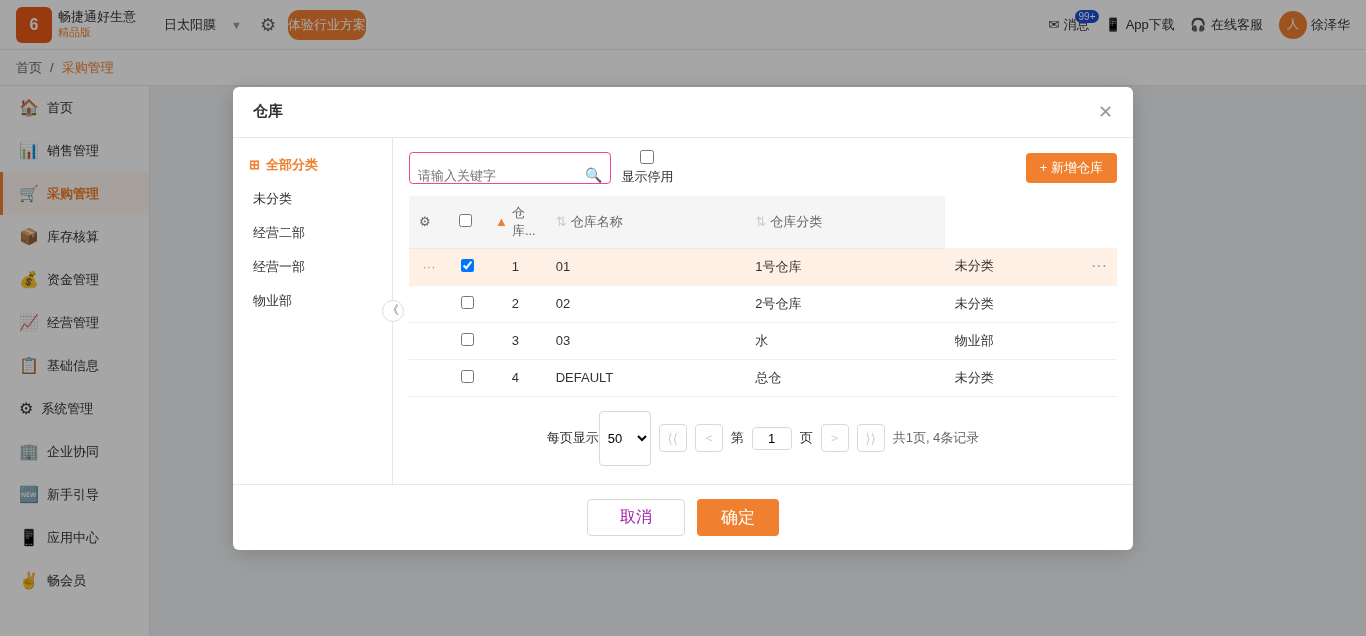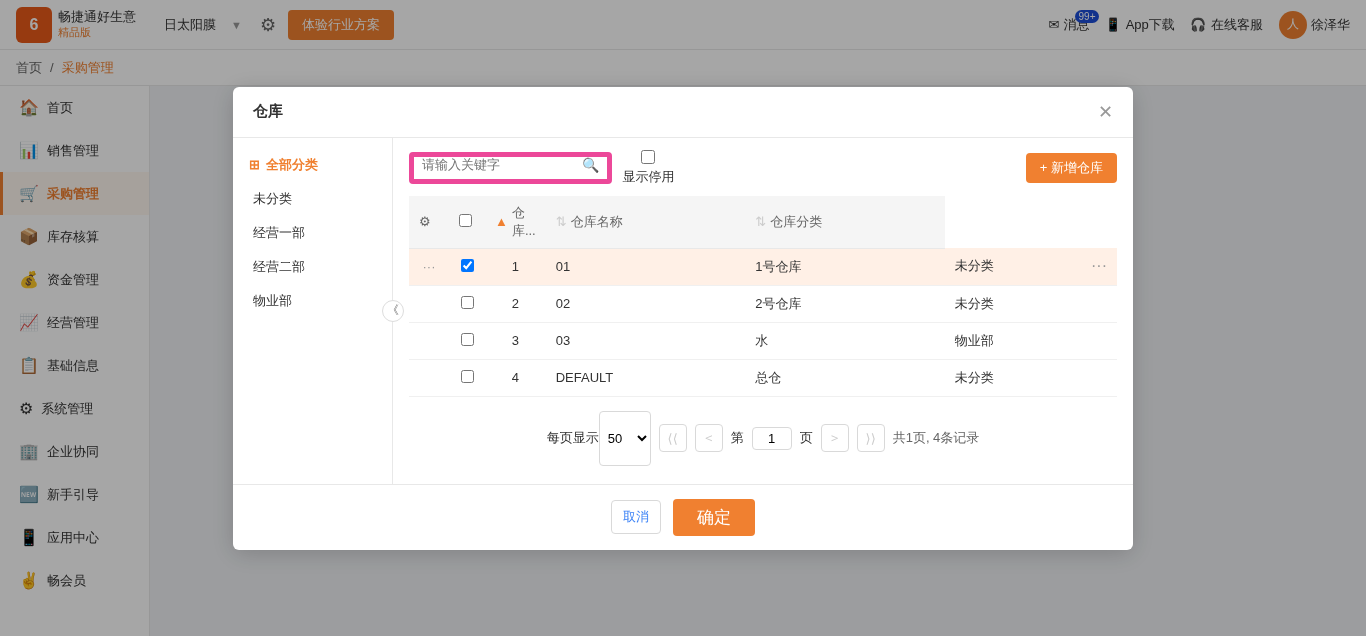--- a/index.html
+++ b/index.html
@@ -34,21 +34,21 @@
     .topbar-selector {
       display: flex; align-items: center; gap: 15px;
       color: #333; font-size: 13px; cursor: pointer;
       padding: 0 8px;
       margin-right: 10px;
     }
     .topbar-selector .arrow { color: #999; font-size: 11px; }
     .topbar-gear { color: #666; font-size: 18px; cursor: pointer; margin-right: 12px; }
     .topbar-btn-industry {
       background: #f08030; color: #fff; border: none;
-      padding: 6px 14px; border-radius: 4px; font-size: 13px; cursor: pointer;
+      padding: 6px 0; border-radius: 11px; font-size: 13px; cursor: pointer;
       margin-right: auto;
     }
     .topbar-right {
       display: flex; align-items: center; gap: 16px;
     }
     .topbar-msg {
       display: flex; align-items: center; gap: 4px;
       font-size: 13px; color: #333; cursor: pointer; position: relative;
     }
     .badge {
@@ -176,24 +176,25 @@
       display: flex;
       flex-direction: column;
       padding: 12px 16px;
       overflow: hidden;
     }
     .table-toolbar {
       display: flex; align-items: center; gap: 10px;
       margin-bottom: 10px;
     }
     .search-box {
-      display: flex; align-items: flex-start;
-      border: 5px solid #ec4899; border-radius: 4px;
+      display: flex; align-items: flex-end;
+      border: 1px solid #ec4899; border-radius: 4px;
       padding: 0 8px; height: 32px; background: #fff;
       flex: 0 0 200px;
+      gap: 7px;
     }
     .search-box input {
       border: none; outline: none; font-size: 13px; width: 160px; background: transparent;
     }
     .search-box .search-icon { color: #999; font-size: 14px; cursor: pointer; }
     .show-disabled {
       display: flex; align-items: center; gap: 4px; font-size: 13px; color: #333;
       cursor: pointer;
       flex-direction: column;
     }
@@ -253,22 +254,22 @@
     }
     .pg-total { color: #666; }
 
     
     .dialog-footer {
       display: flex; align-items: center; justify-content: center;
       gap: 12px; padding: 14px 20px;
       border-top: 1px solid #e8e8e8;
     }
     .btn-cancel {
-      padding: 7px 11px; border: 1px solid #d9d9d9; background: #fff;
-      border-radius: 4px; font-size: 13px; cursor: pointer; color: #3b82f6;
+      padding: 7px 32px; border: 1px solid #d9d9d9; background: #fff;
+      border-radius: 4px; font-size: 16px; cursor: pointer; color: #a21caf;
     }
     .btn-confirm {
       padding: 7px 24px; border: none; background: #f08030;
       border-radius: 4px; font-size: 17px; cursor: pointer; color: #fff;
     }
   </style>
 </head>
 <body>
 
 <div class="topbar">
@@ -384,22 +385,22 @@
     </div>
 
     <div class="dialog-body">
 
       <div class="cat-panel">
         <div class="cat-header">
           <span>⊞</span>
           <span>全部分类</span>
         </div>
         <div class="cat-item">未分类</div>
+        <div class="cat-item">经营二部</div>
         <div class="cat-item">经营一部</div>
-        <div class="cat-item">经营二部</div>
         <div class="cat-item">物业部</div>
         <div class="collapse-btn">《</div>
       </div>
 
       <div class="table-panel">
 
         <div class="table-toolbar">
           <div class="search-box">
             <input type="text" placeholder="请输入关键字" style="">
             <span class="search-icon">🔍</span>

